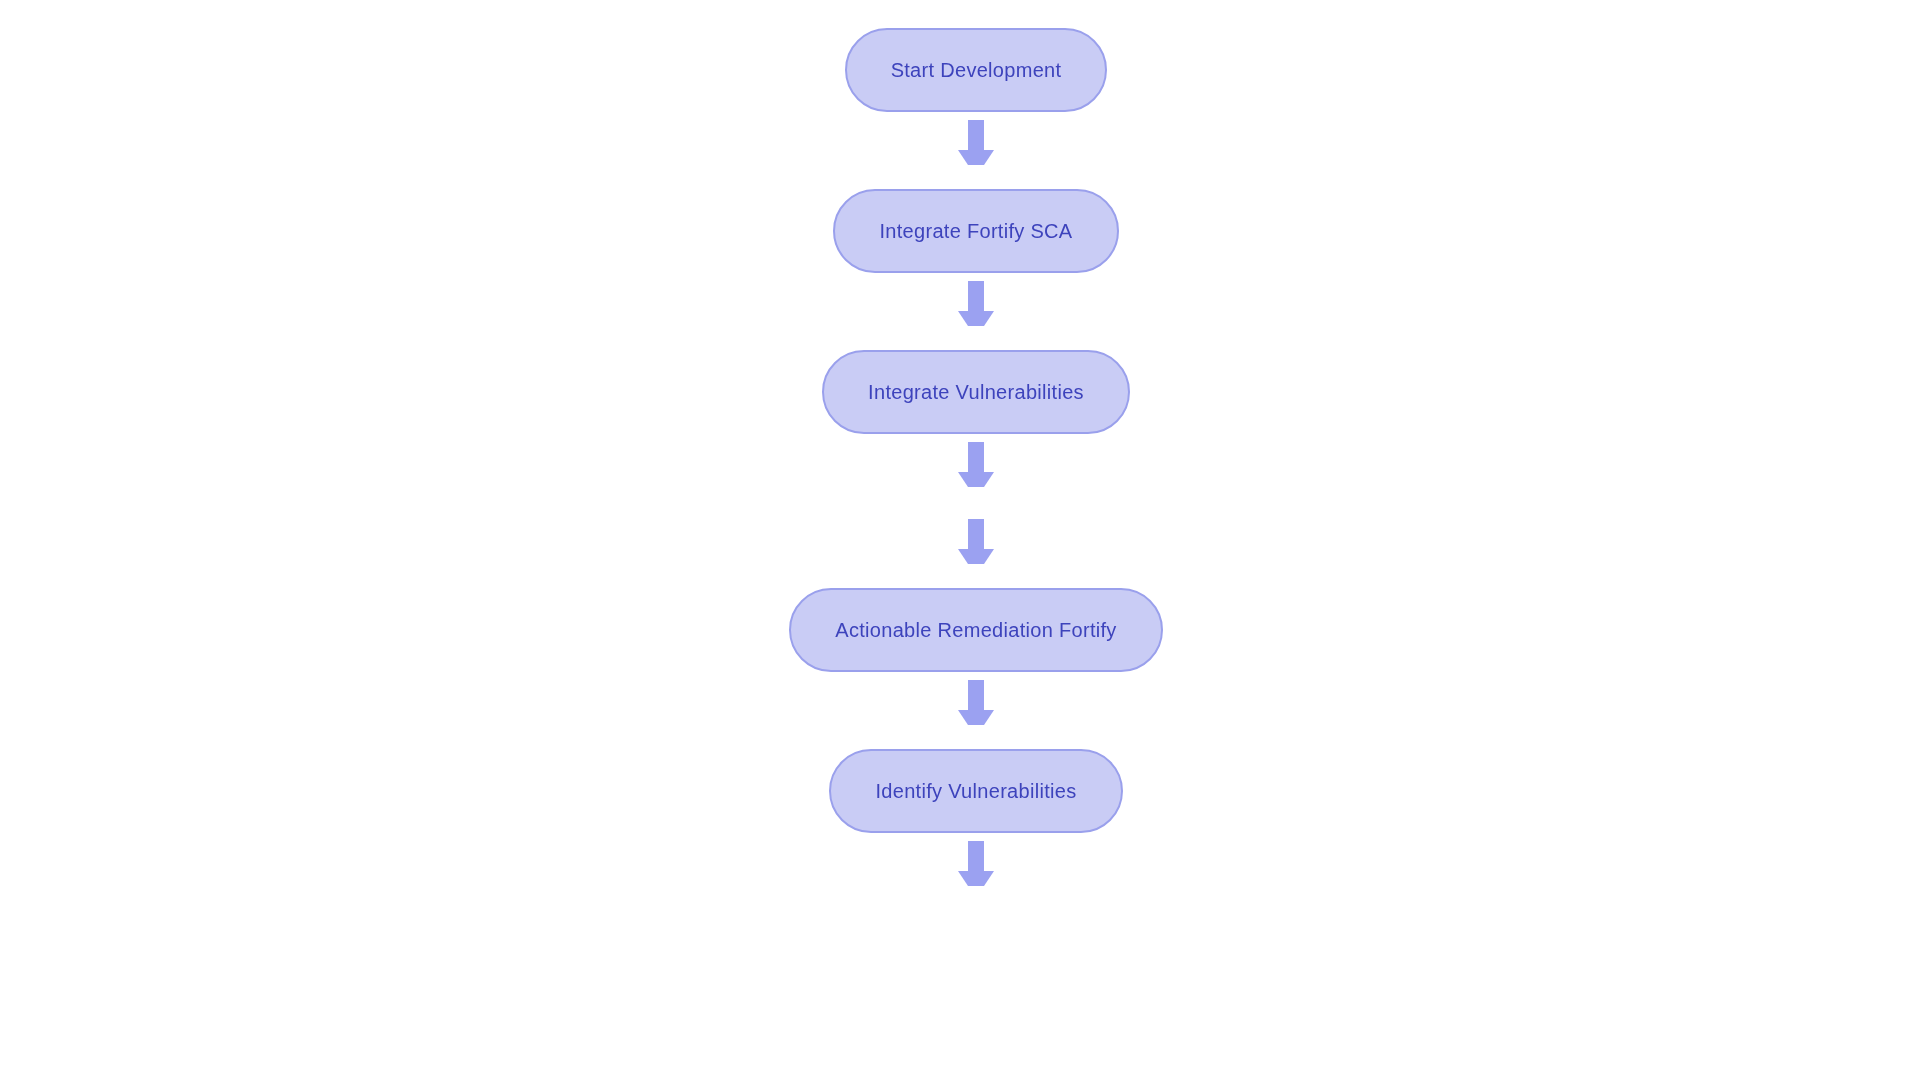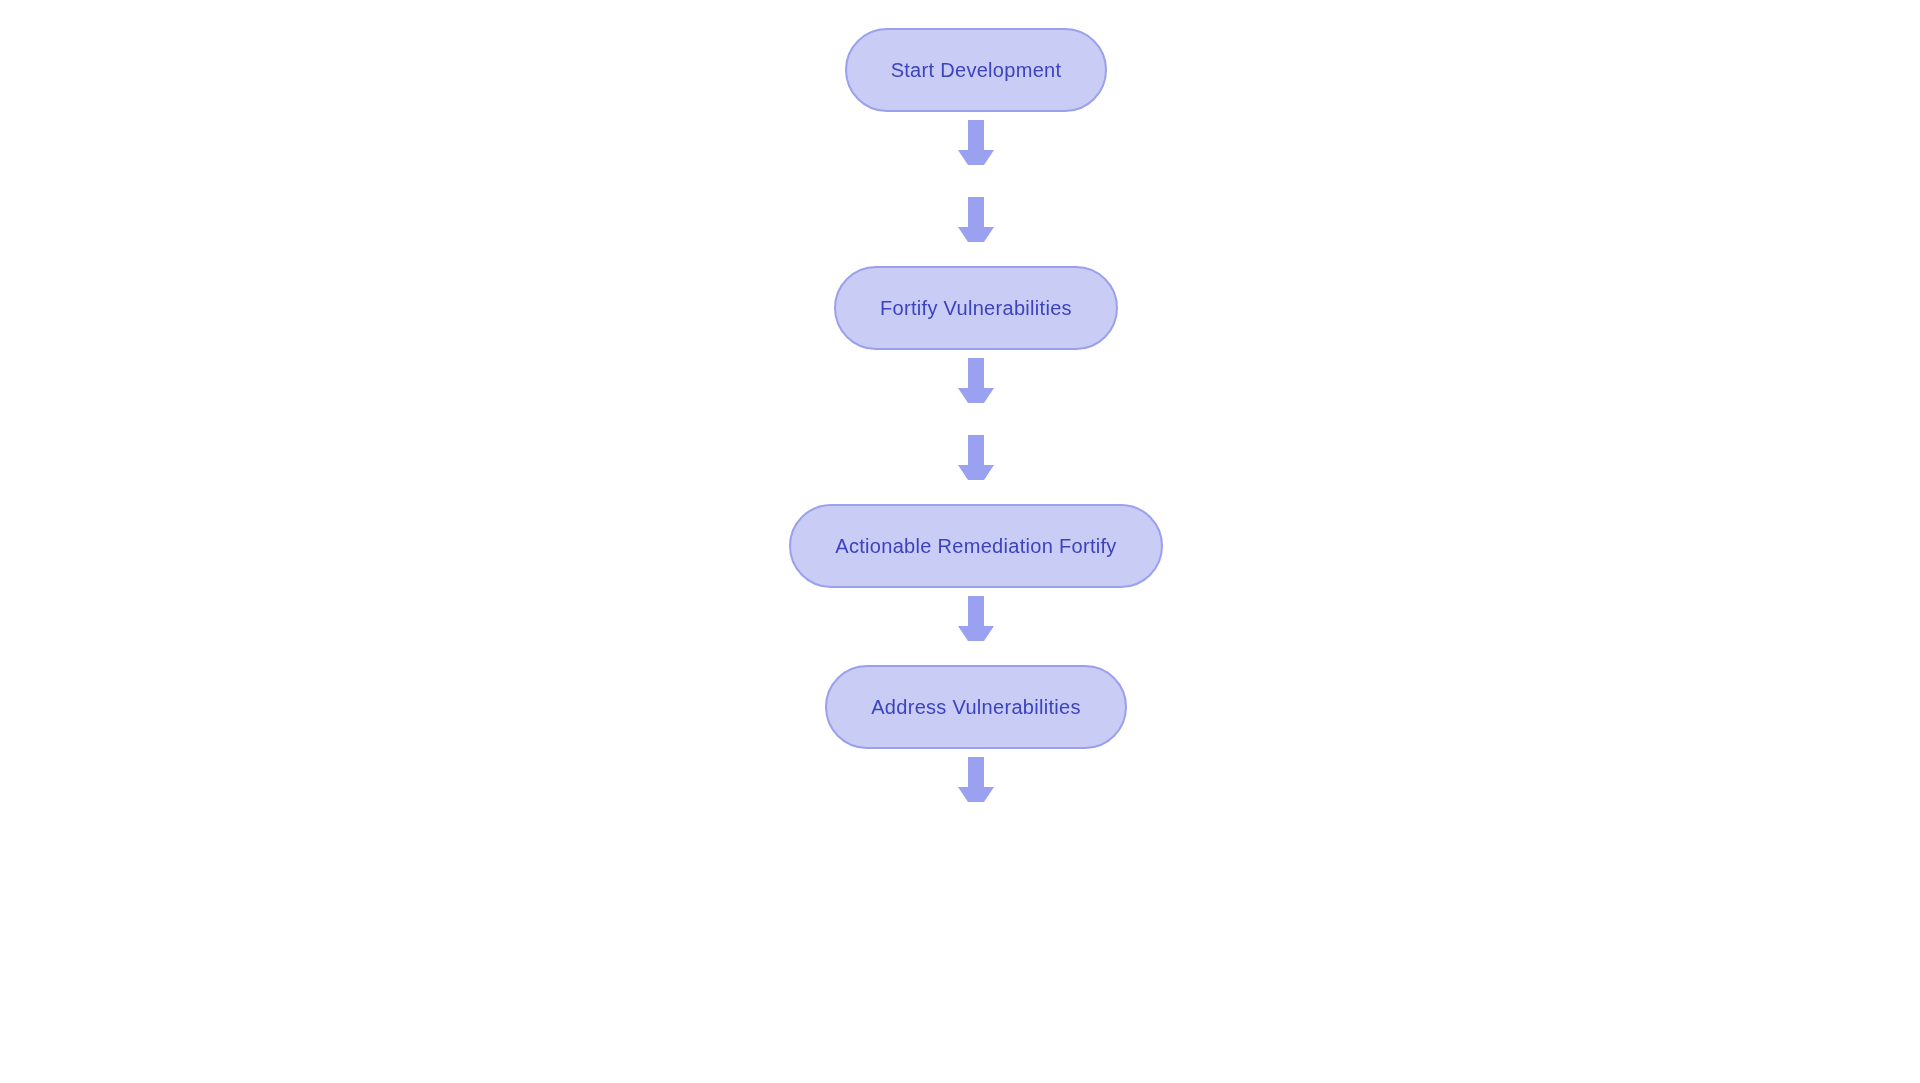--- a/index.html
+++ b/index.html
@@ -62,28 +62,31 @@
 
   <div class="flow-node">
     <span>Start Development</span>
   </div>
 
   <div class="connector">
     <div class="line"></div>
     <div class="head"></div>
   </div>
 
+  <div class="flow-node">
+    <span>Integrate Fortify SCA</span>
+  </div>
 
   <div class="connector">
     <div class="line"></div>
     <div class="head"></div>
   </div>
 
   <div class="flow-node">
-    <span>Fortify Vulnerabilities</span>
+    <span>Integrate Vulnerabilities</span>
   </div>
 
   <div class="connector">
     <div class="line"></div>
     <div class="head"></div>
   </div>
 
 
   <div class="connector">
     <div class="line"></div>
@@ -93,21 +96,21 @@
   <div class="flow-node">
     <span>Actionable Remediation Fortify</span>
   </div>
 
   <div class="connector">
     <div class="line"></div>
     <div class="head"></div>
   </div>
 
   <div class="flow-node">
-    <span>Address Vulnerabilities</span>
+    <span>Identify Vulnerabilities</span>
   </div>
 
   <div class="connector">
     <div class="line"></div>
     <div class="head"></div>
   </div>
 
 
 </div>
 

